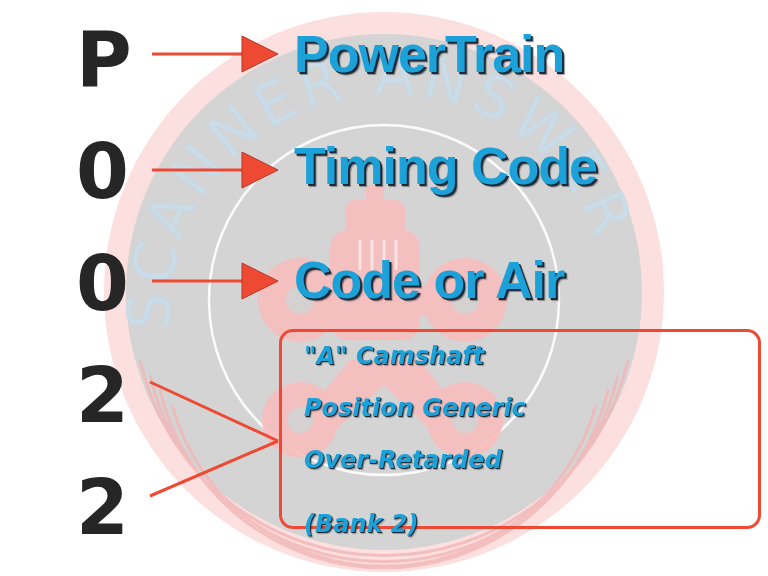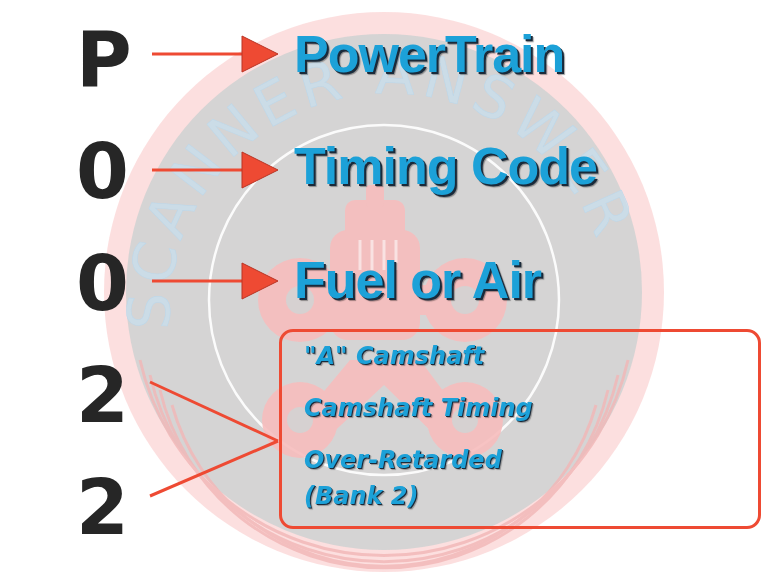--- a/index.html
+++ b/index.html
@@ -96,19 +96,19 @@
   </g>
   <g fill="#ee4a33" stroke="#b93424" stroke-width="1">
     <polygon points="242,36 278,54 242,72"></polygon>
     <polygon points="242,152 278,170 242,188"></polygon>
     <polygon points="242,263 278,281 242,299"></polygon>
   </g>
 </svg>
 
 <div class="label" style="top:28px;">PowerTrain</div>
 <div class="label" style="top:140px;">Timing Code</div>
-<div class="label" style="top:254px;">Fuel or Air</div>
+<div class="label" style="top:254px;">Code or Air</div>
 
 <div class="desc-box"></div>
 <div class="desc-line" style="top:344px;">"A" Camshaft</div>
-<div class="desc-line" style="top:396px;">Camshaft Timing</div>
+<div class="desc-line" style="top:396px;">Position Generic</div>
 <div class="desc-line" style="top:448px;text-align:center;">Over-Retarded</div>
-<div class="desc-line" style="top:484px;">(Bank 2)</div>
+<div class="desc-line" style="top:512px;">(Bank 2)</div>
 
 </body></html>

